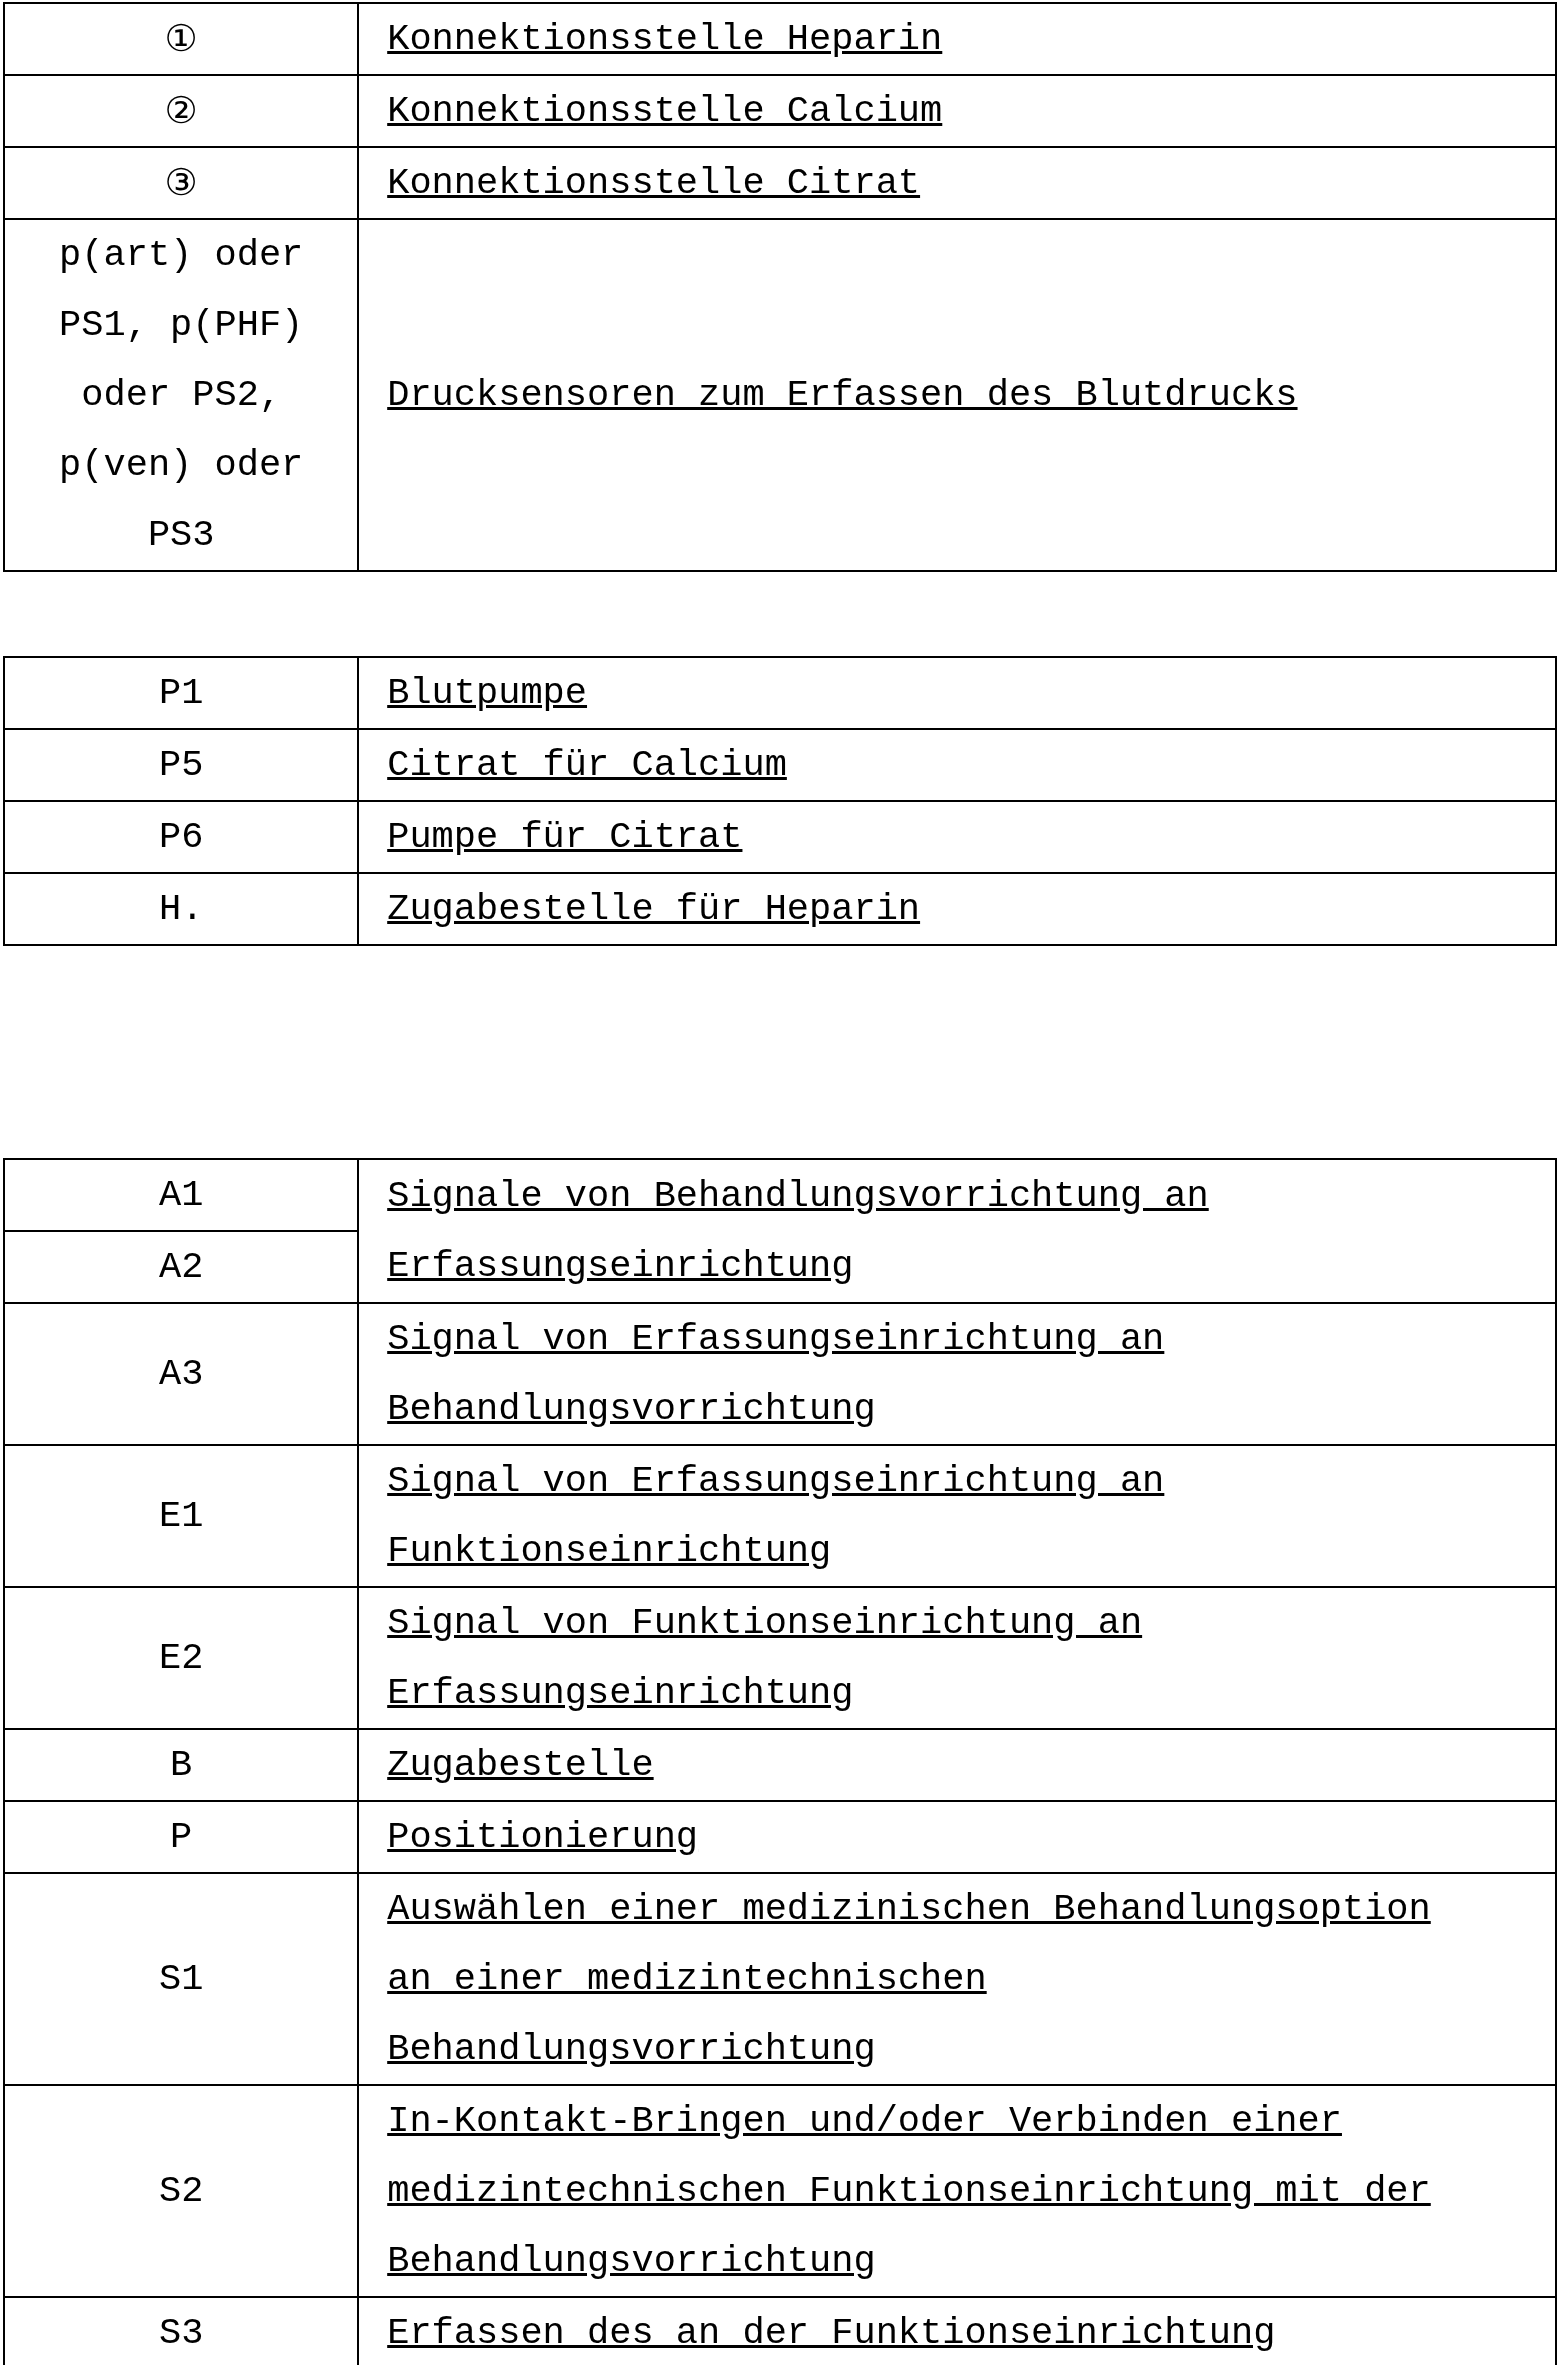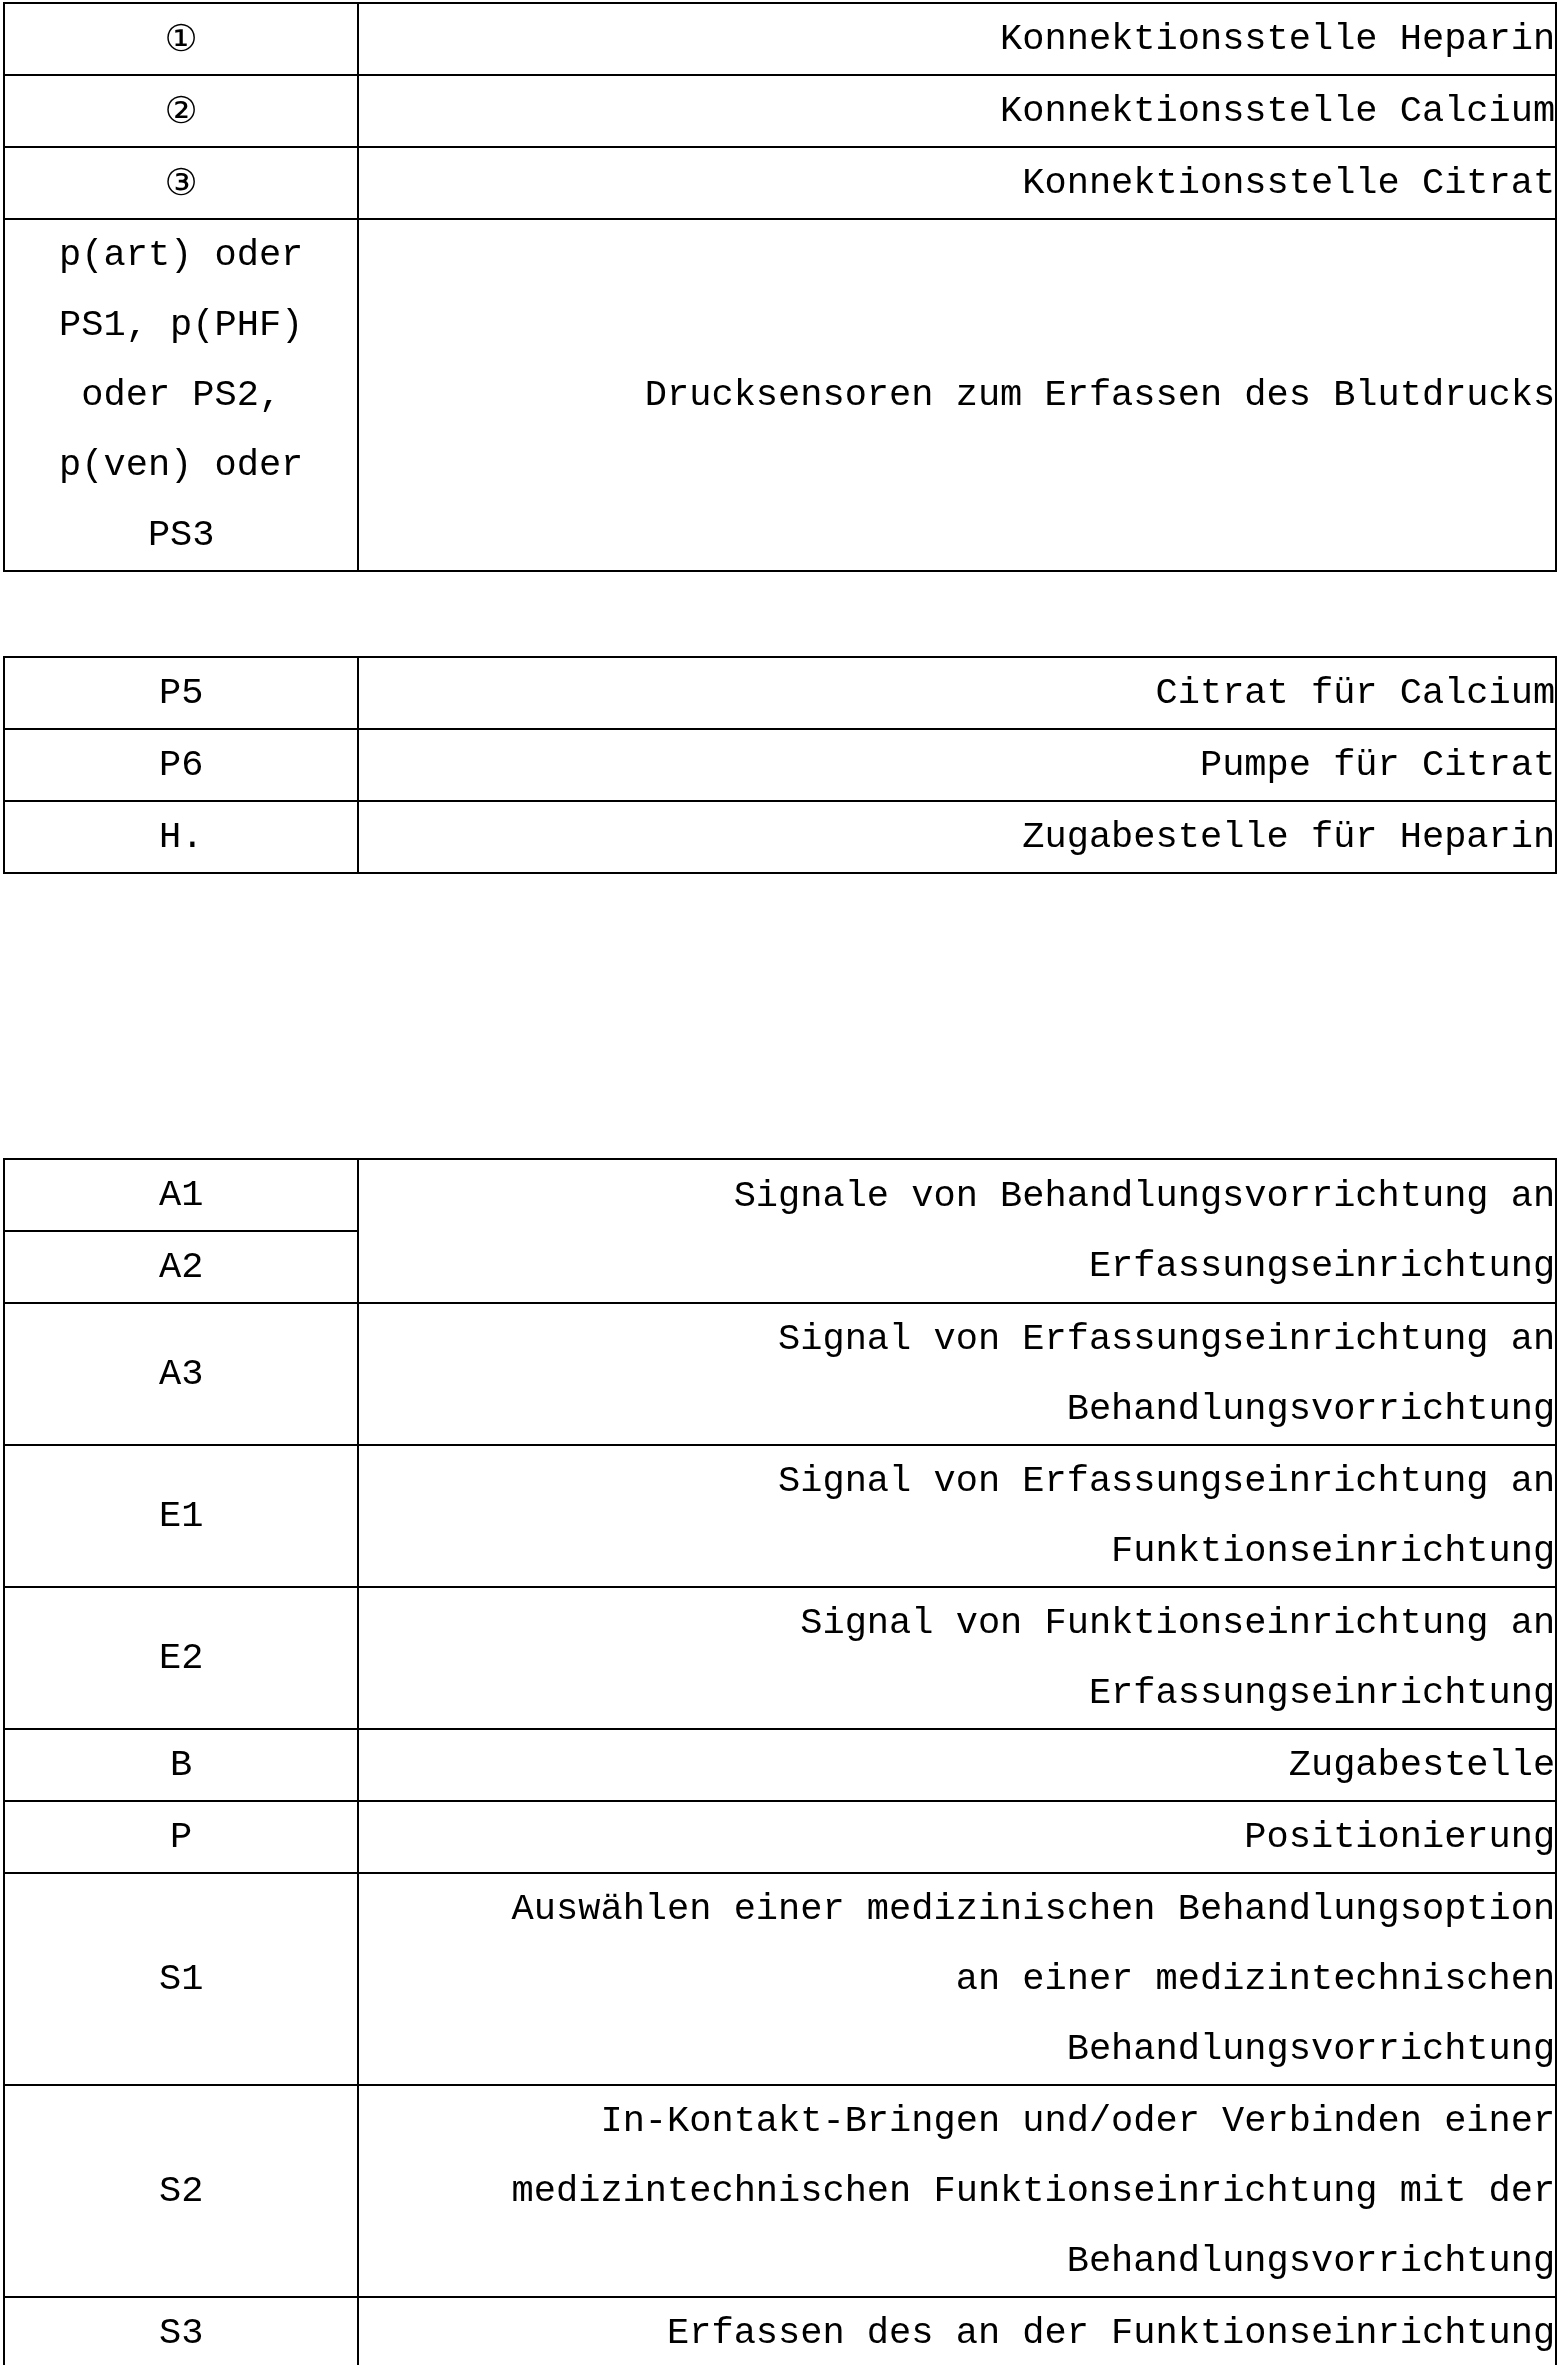--- a/index.html
+++ b/index.html
@@ -1,21 +1,21 @@
 <!DOCTYPE html>
 <html style="font-size:13px"><head>
 <meta charset="utf-8">
 <style>
   html, body { margin:0; padding:0; background:#ffffff; }
   body { width:1565px; height:2366px; position:relative; overflow:hidden;
          font-family:"Liberation Mono","DejaVu Sans Mono",monospace; color:#000; }
   .tbl { position:absolute; left:3.2px; width:1554px; border-collapse:collapse; table-layout:fixed; }
   .tbl td { border:2.4px solid #000; padding:0; font-size:37px; line-height:70px; vertical-align:middle; }
   .tbl td.k { width:352px; text-align:center; }
-  .tbl td.v { text-align:right; padding-left:11px; }
+  .tbl td.v { text-align:left; padding-left:28px;text-decoration:underline; }
   .circ { font-family:"DejaVu Sans",sans-serif; font-size:32px; }
   .row86 td { height:65px; }
 </style>
 </head>
 <body>
 
 <table class="tbl" style="top:1.6px;">
   <tbody>
       <tr class="row86">
     <td class="k circ">①</td>
@@ -37,20 +37,24 @@
       <div>p(ven) oder</div>
       <div>PS3</div>
     </td>
     <td class="v">Drucksensoren zum Erfassen des Blutdrucks</td>
   </tr>
 </tbody>
   </table>
 
 <table class="tbl" style="top:656px;">
   <tbody>
+  <tr class="row86">
+    <td class="k">P1</td>
+    <td class="v">Blutpumpe</td>
+  </tr>
   <tr class="row86">
     <td class="k">P5</td>
     <td class="v">Citrat für Calcium</td>
   </tr>
   <tr class="row86">
     <td class="k">P6</td>
     <td class="v">Pumpe für Citrat</td>
   </tr>
   <tr class="row86">
     <td class="k">H.</td>

